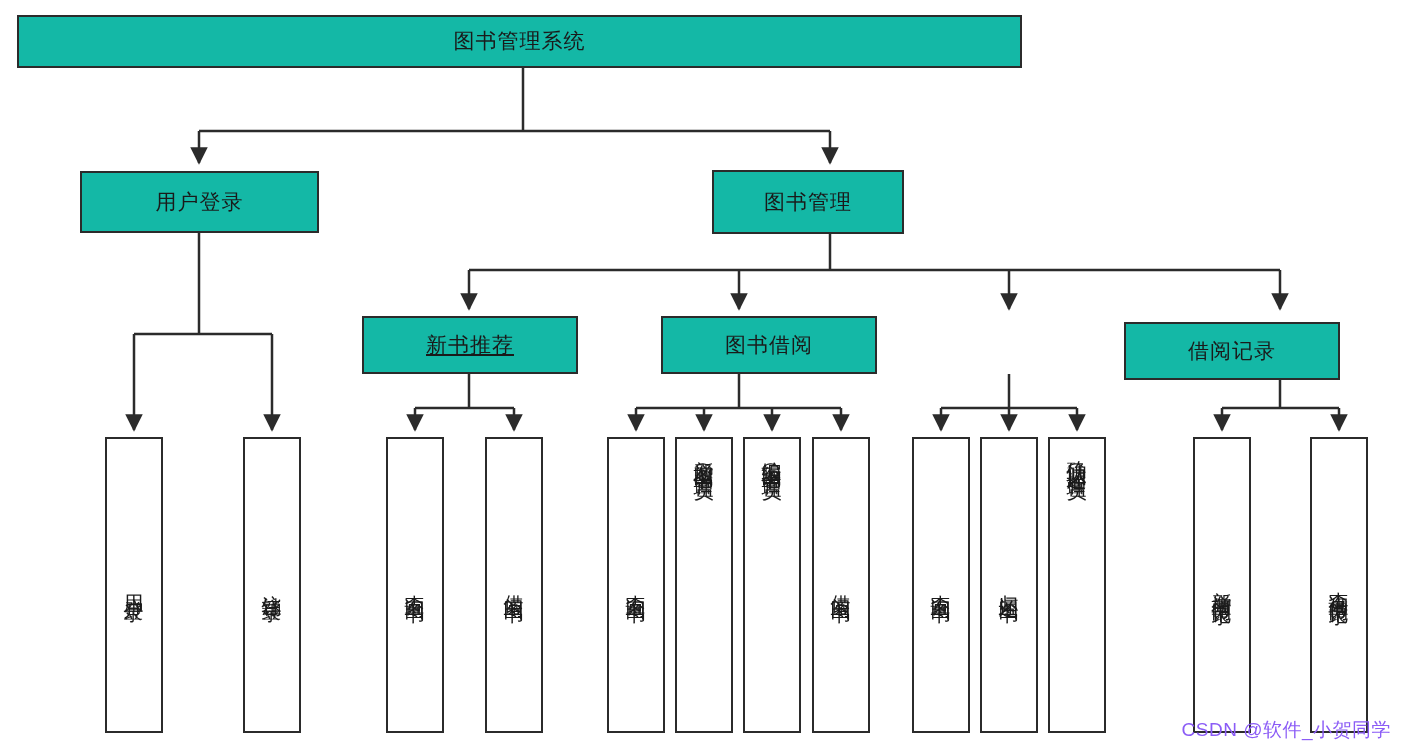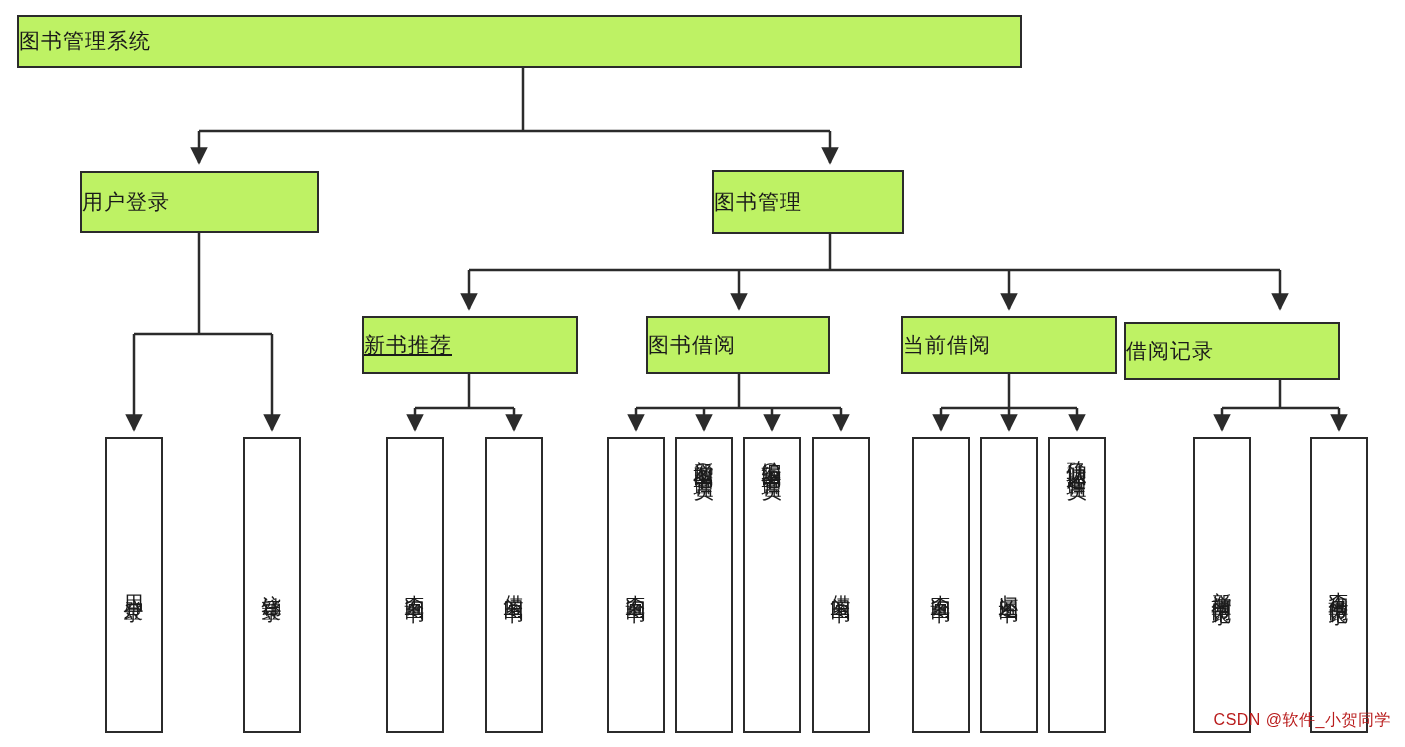--- a/index.html
+++ b/index.html
@@ -16,24 +16,24 @@
     color: #1a1a1a;
   }
   #diagram {
     position: absolute;
     inset: 0;
   }
   .node {
     position: absolute;
     box-sizing: border-box;
     border: 2.5px solid #2b2b2b;
-    background: #bef264;
+    background: #14b8a6;
     display: flex;
     align-items: center;
-    justify-content: flex-start;
+    justify-content: center;
     text-align: center;
     line-height: 1.25;
   }
   .node-h {
     font-size: 21px;
     letter-spacing: 1px;
   }
   .node-root {
     font-size: 21px;
     letter-spacing: 1px;
@@ -61,23 +61,23 @@
     position: absolute;
     left: 0;
     top: 0;
     width: 1405px;
     height: 747px;
     pointer-events: none;
   }
   .watermark {
     position: absolute;
     right: 14px;
-    bottom: 16px;
-    font-size: 16px;
-    color: #b91c1c;
+    bottom: 4px;
+    font-size: 19px;
+    color: #8b5cf6;
     white-space: nowrap;
     letter-spacing: 0.5px;
   }
 </style>
 </head>
 <body>
 
 <div id="diagram">
 
   <svg class="links" viewBox="0 0 1405 747" xmlns="http://www.w3.org/2000/svg">
@@ -137,25 +137,22 @@
   <div class="node node-h" style="left:80px; top:171px; width:239px; height:62px;">
     <span>用户登录</span>
   </div>
   <div class="node node-h" style="left:712px; top:170px; width:192px; height:64px;">
     <span>图书管理</span>
   </div>
 
   <div class="node node-h" style="left:362px; top:316px; width:216px; height:58px;text-decoration:underline;">
     <span>新书推荐</span>
   </div>
-  <div class="node node-h" style="left:646px; top:316px; width:184px; height:58px;">
+  <div class="node node-h" style="left:661px; top:316px; width:216px; height:58px;">
     <span>图书借阅</span>
-  </div>
-  <div class="node node-h" style="left:901px; top:316px; width:216px; height:58px;">
-    <span>当前借阅</span>
   </div>
   <div class="node node-h" style="left:1124px; top:316px; width:216px; height:58px;margin-top:6px;">
     <span>借阅记录</span>
   </div>
 
   <div class="leaf leaf-center" style="left:105px; top:437px; width:58px; height:296px;">
     <span class="leaf-text">用户登录</span>
   </div>
   <div class="leaf leaf-center" style="left:243px; top:437px; width:58px; height:296px;">
     <span class="leaf-text">注销登录</span>

